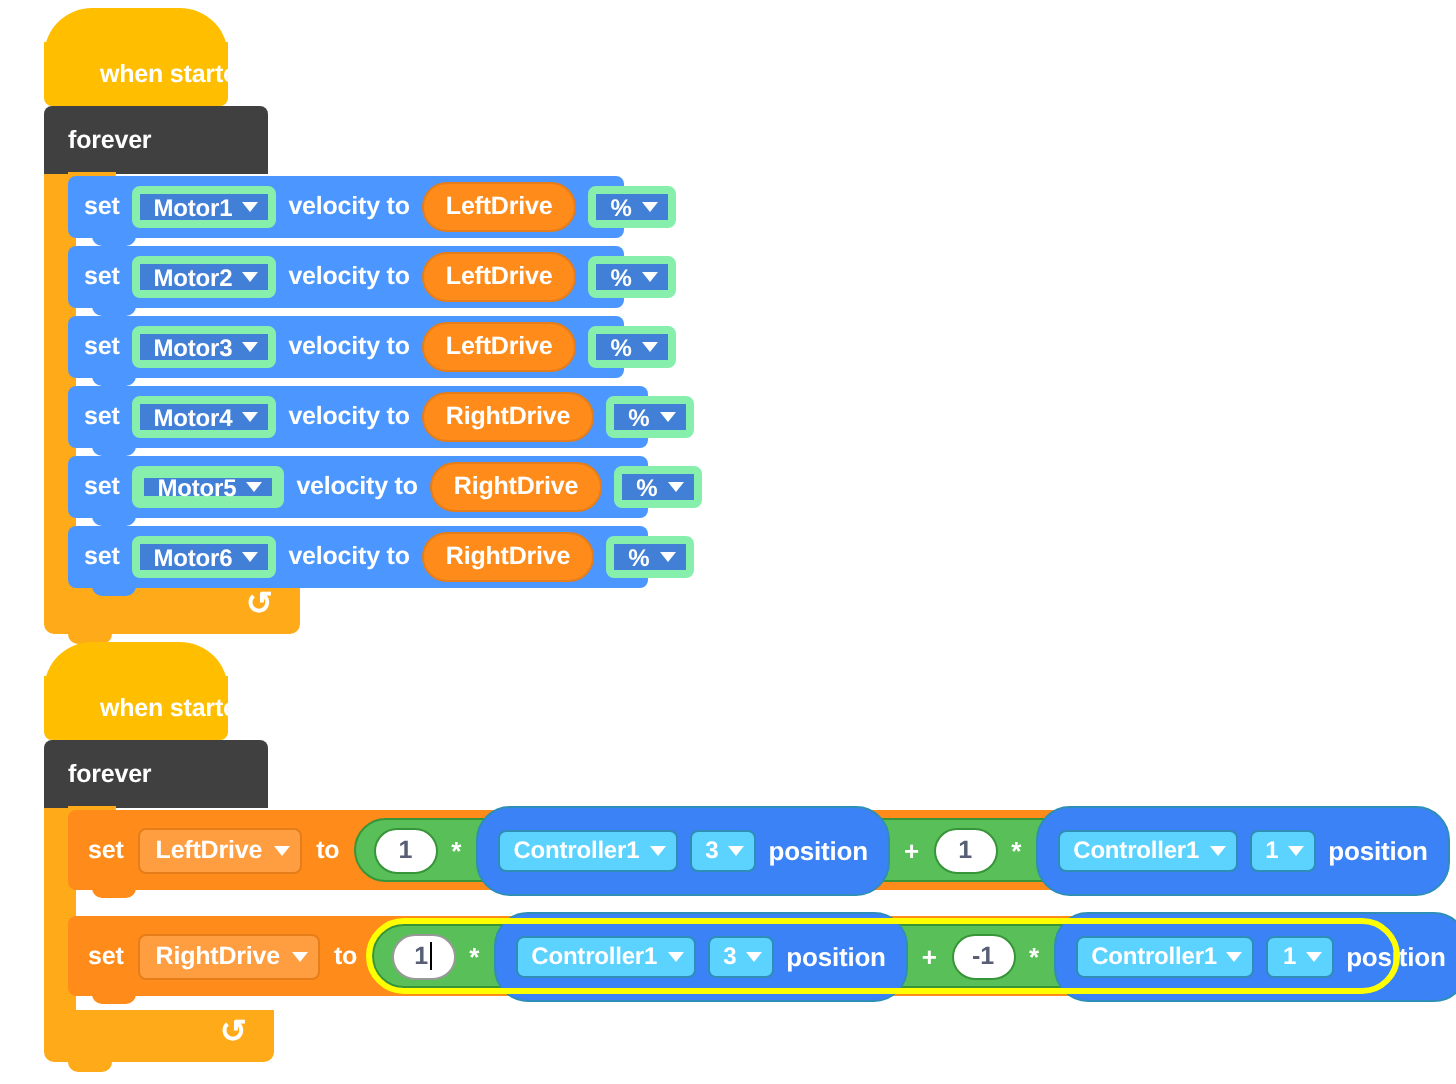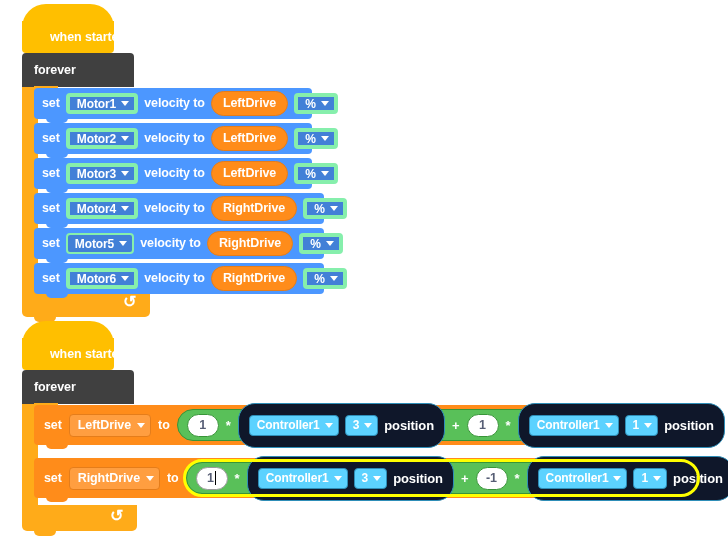--- a/index.html
+++ b/index.html
@@ -81,21 +81,21 @@
   .dd{
     background:#4280D7;
     border:4px solid #86efac;
     border-radius:4px;
     height:21px;
     display:flex;align-items:center;
     padding:0 5px 0 7px;
     gap:5px;
     box-sizing:border-box;
   }
-  .dd.sel{border:2px solid #86efac;}
+  .dd.sel{border:6px solid #86efac;}
   .dd .lbl{font-size:12px;}
   .caret{
     width:0;height:0;
     border-left:4.5px solid transparent;
     border-right:4.5px solid transparent;
     border-top:5px solid #ffffff;
     flex:0 0 auto;
   }
 
   
@@ -180,21 +180,21 @@
     display:inline-block;
     width:1px;height:14px;
     background:#000000;
     margin-left:1px;
     vertical-align:middle;
   }
   .opsym{color:#ffffff;font-weight:bold;font-size:13px;}
 
   
   .senblk{
-    background:#0f172a;
+    background:#3b82f6;
     border:1px solid #2E8EB8;
     border-radius:17px;
     height:45px;
     display:flex;align-items:center;
     padding:0 10px;
     box-sizing:border-box;
     gap:6px;
   }
   .senblk .lbl{font-size:13px;}
   .dd-cyan{

